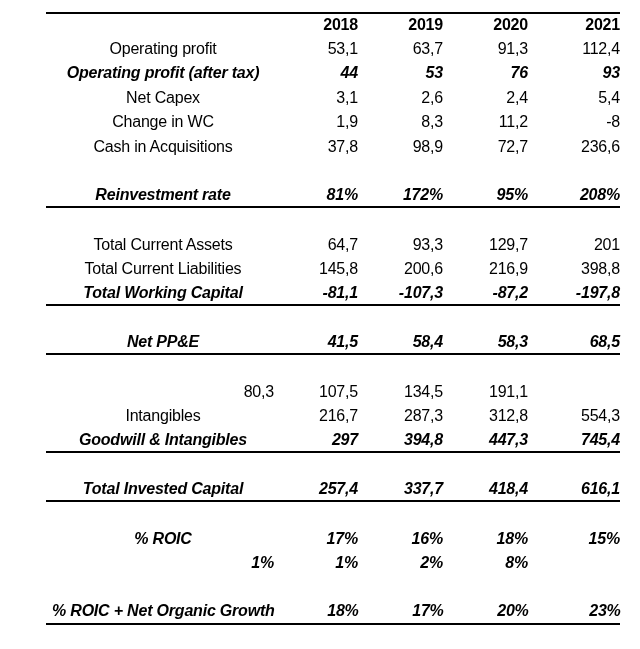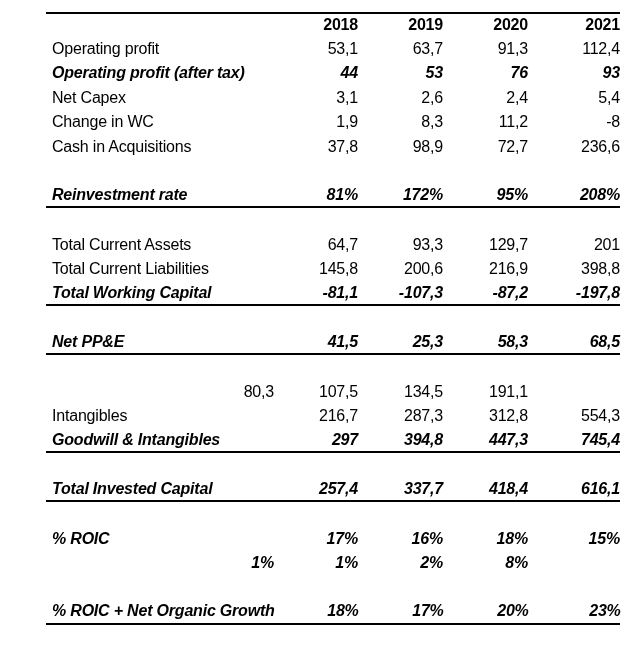--- a/index.html
+++ b/index.html
@@ -26,21 +26,21 @@
     font-size: 16px;
     letter-spacing: -0.2px;
     box-sizing: border-box;
     white-space: nowrap;
   }
   .header-row {
     border-top: 2.5px solid #000000;
     font-weight: 700;
   }
   .cell { overflow: visible; }
-  .cell.label { text-align: left; padding-left: 6px; }
+  .cell.label { text-align: center; padding-left: 6px; }
   .cell.num   { text-align: right; }
   .emph {
     font-weight: 700;
     font-style: italic;
   }
   .rule {
     border-bottom: 2px solid #000000;
   }
   .spacer {
     height: 24.5px;
@@ -120,21 +120,21 @@
         <div class="cell label">Total Working Capital</div>
         <div class="cell num">-81,1</div>
         <div class="cell num">-107,3</div>
         <div class="cell num">-87,2</div>
         <div class="cell num">-197,8</div>
       </div>
       <div class="spacer"></div>
       <div class="row emph rule">
         <div class="cell label">Net PP&amp;E</div>
         <div class="cell num">41,5</div>
-        <div class="cell num">25,3</div>
+        <div class="cell num">58,4</div>
         <div class="cell num">58,3</div>
         <div class="cell num">68,5</div>
       </div>
       <div class="spacer"></div>
       <div class="row">
         <div class="cell num">80,3</div>
         <div class="cell num">107,5</div>
         <div class="cell num">134,5</div>
         <div class="cell num">191,1</div>
       </div>

